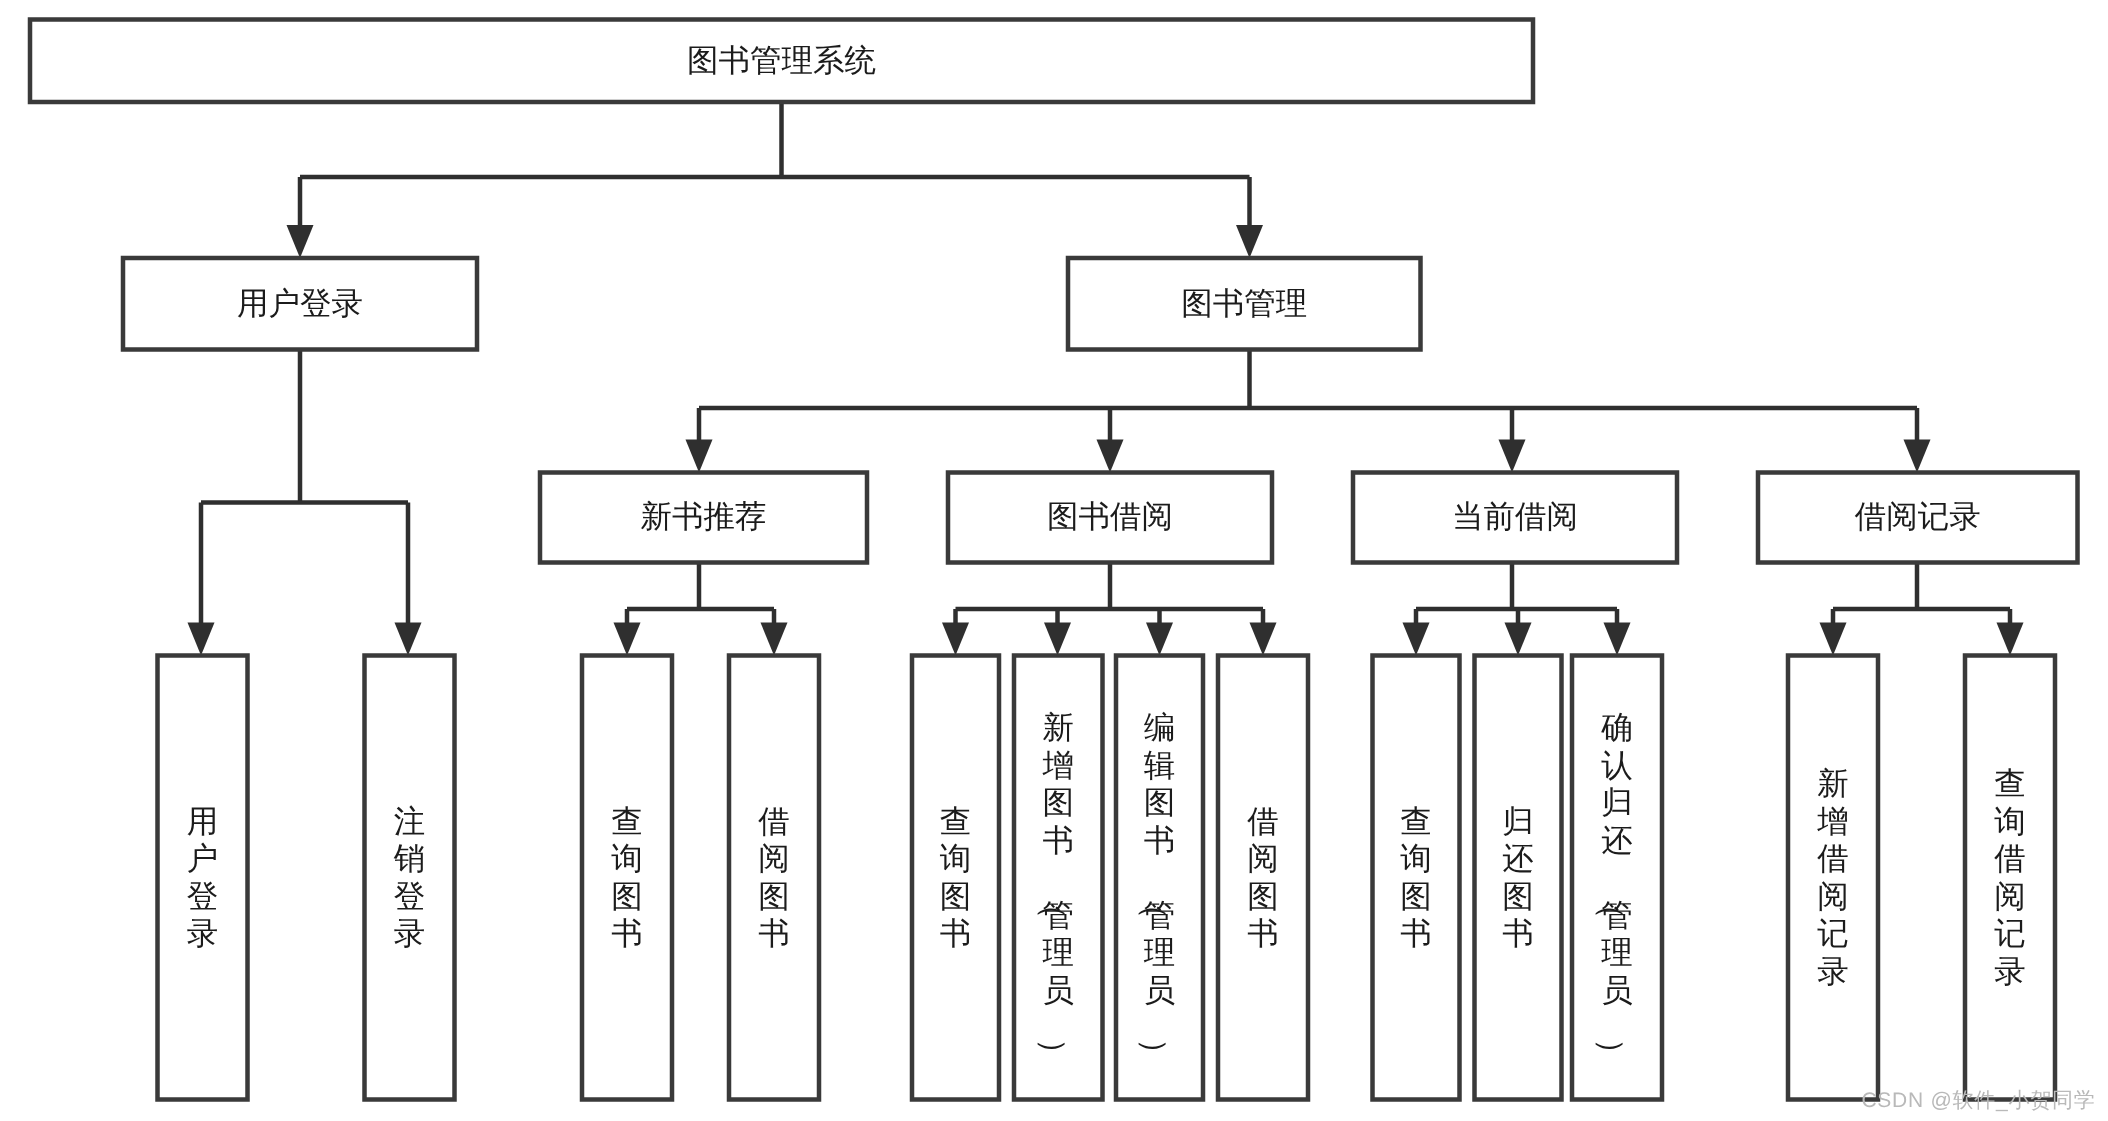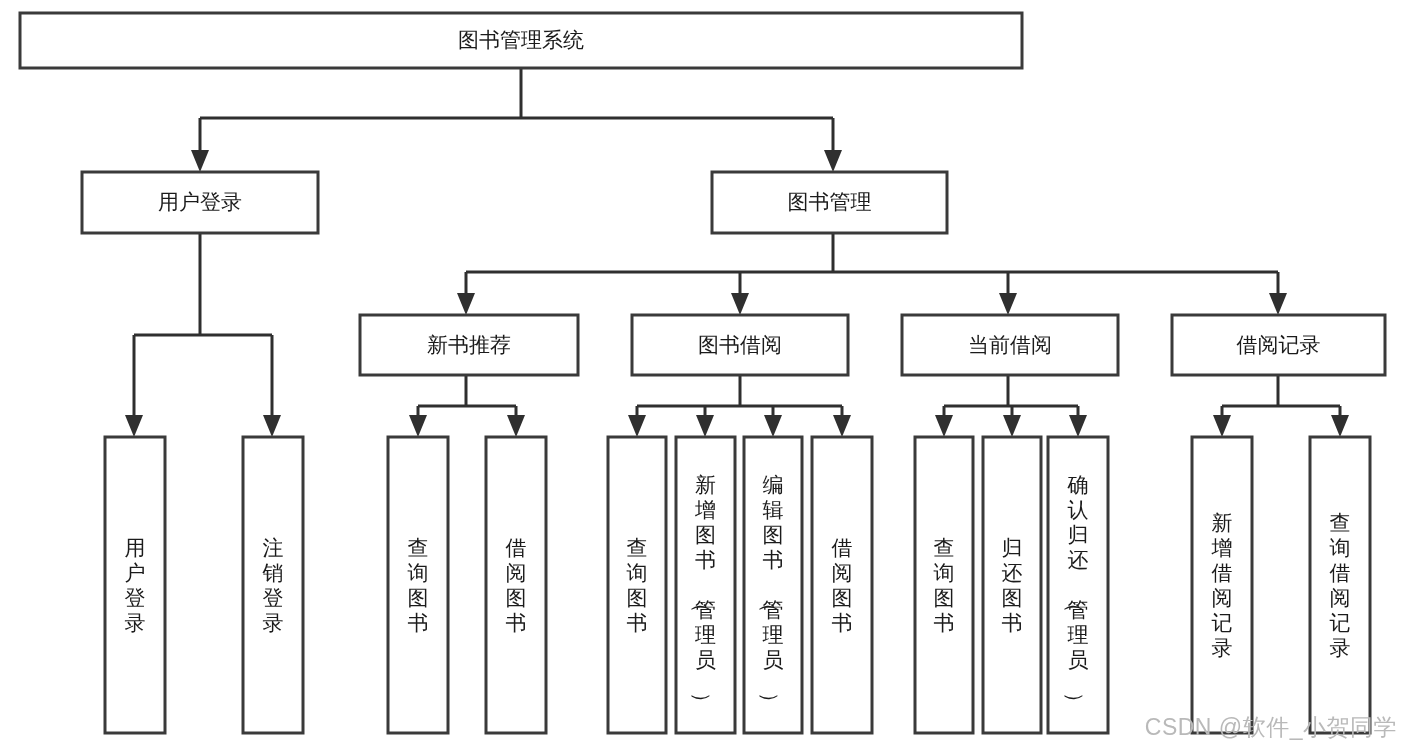--- a/index.html
+++ b/index.html
@@ -52,21 +52,21 @@
   }
   .arrow-head {
     fill: #2f2f2f;
     stroke: none;
   }
   .watermark {
     position: absolute;
     right: 8px;
     bottom: 4px;
     font-family: "Liberation Sans", "DejaVu Sans", sans-serif;
-    font-size: 23px;
+    font-size: 14px;
     color: #b9b9b9;
     white-space: nowrap;
     letter-spacing: 0.5px;
     user-select: none;
   }
 </style>
 </head>
 <body>
 
 <div id="diagram-root">

